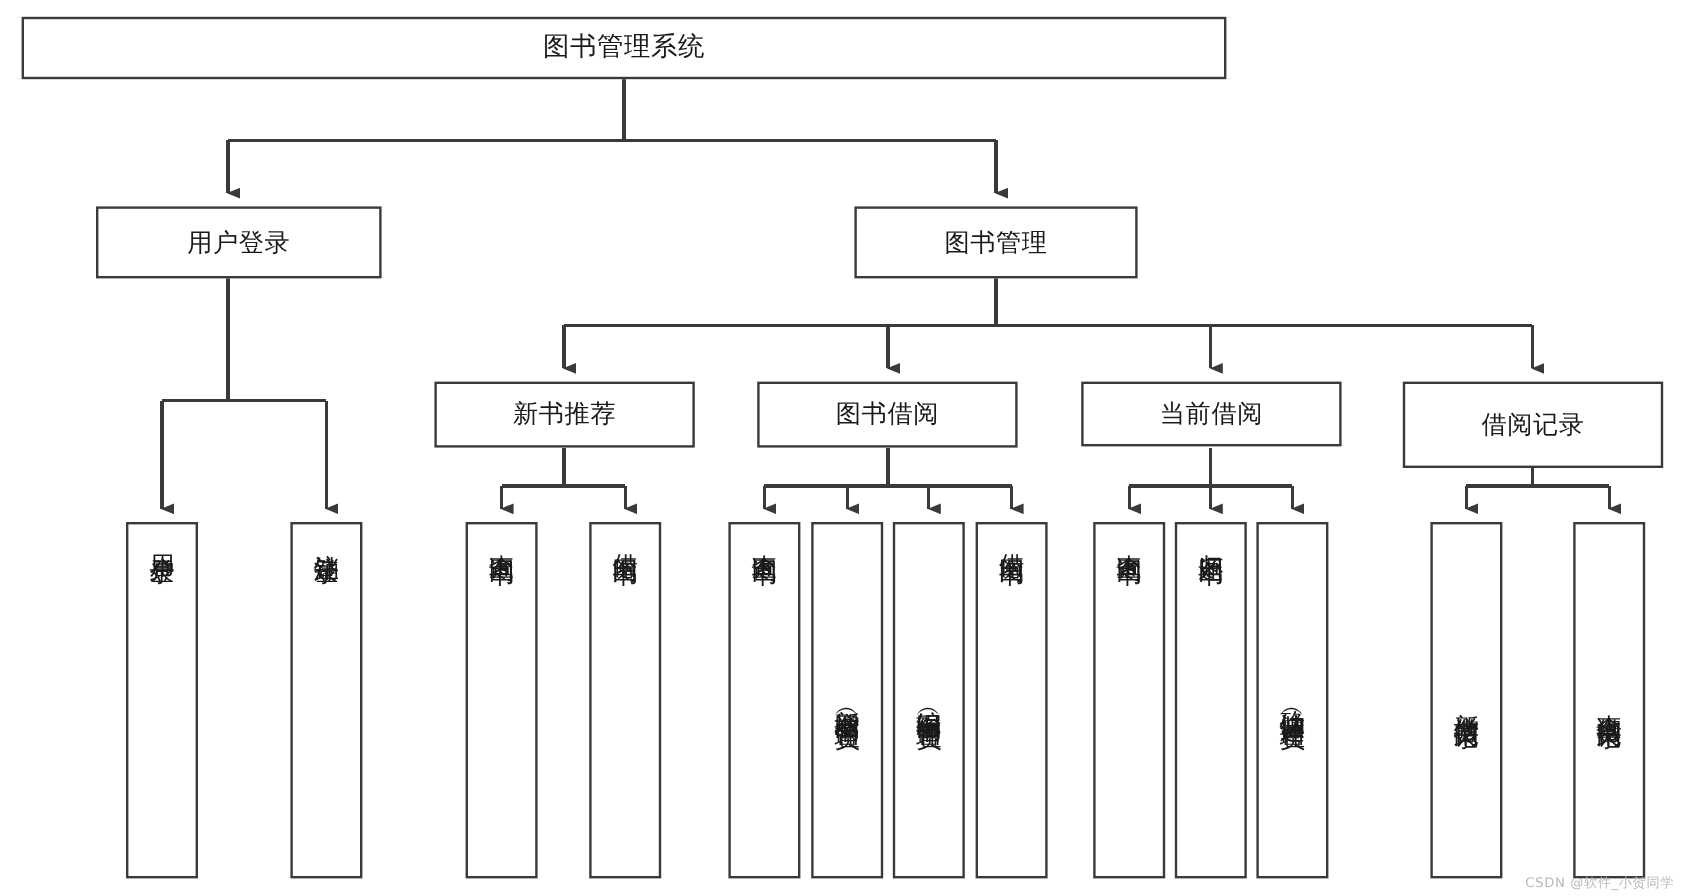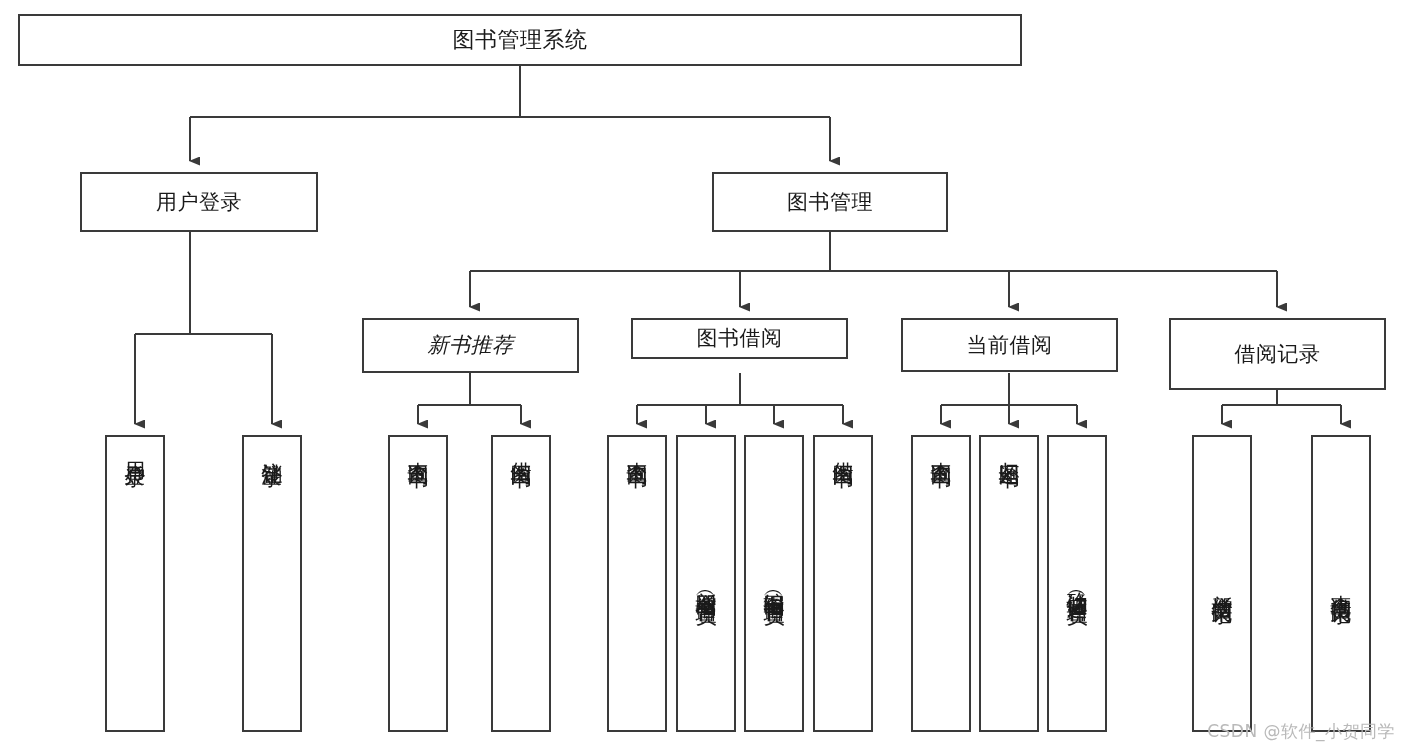--- a/index.html
+++ b/index.html
@@ -64,21 +64,21 @@
     white-space: nowrap;
   }
   .node.vert.tall-text {
     align-items: center;
     padding-top: 0;
   }
   #watermark {
     position: absolute;
     right: 10px;
     bottom: 4px;
-    font-size: 17px;
+    font-size: 11px;
     color: #b9b9b9;
     white-space: nowrap;
     letter-spacing: 0.5px;
   }
 </style>
 </head>
 <body>
 
 <div id="diagram-root">
 
@@ -138,24 +138,24 @@
     <span class="node-label">图书管理系统</span>
   </div>
 
   <div class="node horiz" style="left:80px; top:172px; width:238px; height:60px;">
     <span class="node-label">用户登录</span>
   </div>
   <div class="node horiz" style="left:712px; top:172px; width:236px; height:60px;">
     <span class="node-label">图书管理</span>
   </div>
 
-  <div class="node horiz" style="left:362px; top:318px; width:217px; height:55px;font-style:italic;">
+  <div class="node horiz" style="left:362px; top:318px; width:217px; height:55px;">
     <span class="node-label">新书推荐</span>
   </div>
-  <div class="node horiz" style="left:631px; top:318px; width:217px; height:41px;">
+  <div class="node horiz" style="left:631px; top:318px; width:217px; height:55px;">
     <span class="node-label">图书借阅</span>
   </div>
   <div class="node horiz" style="left:901px; top:318px; width:217px; height:54px;">
     <span class="node-label">当前借阅</span>
   </div>
   <div class="node horiz" style="left:1169px; top:318px; width:217px; height:72px;">
     <span class="node-label">借阅记录</span>
   </div>
 
   <div class="node vert" style="left:105px; top:435px; width:60px; height:297px;">

